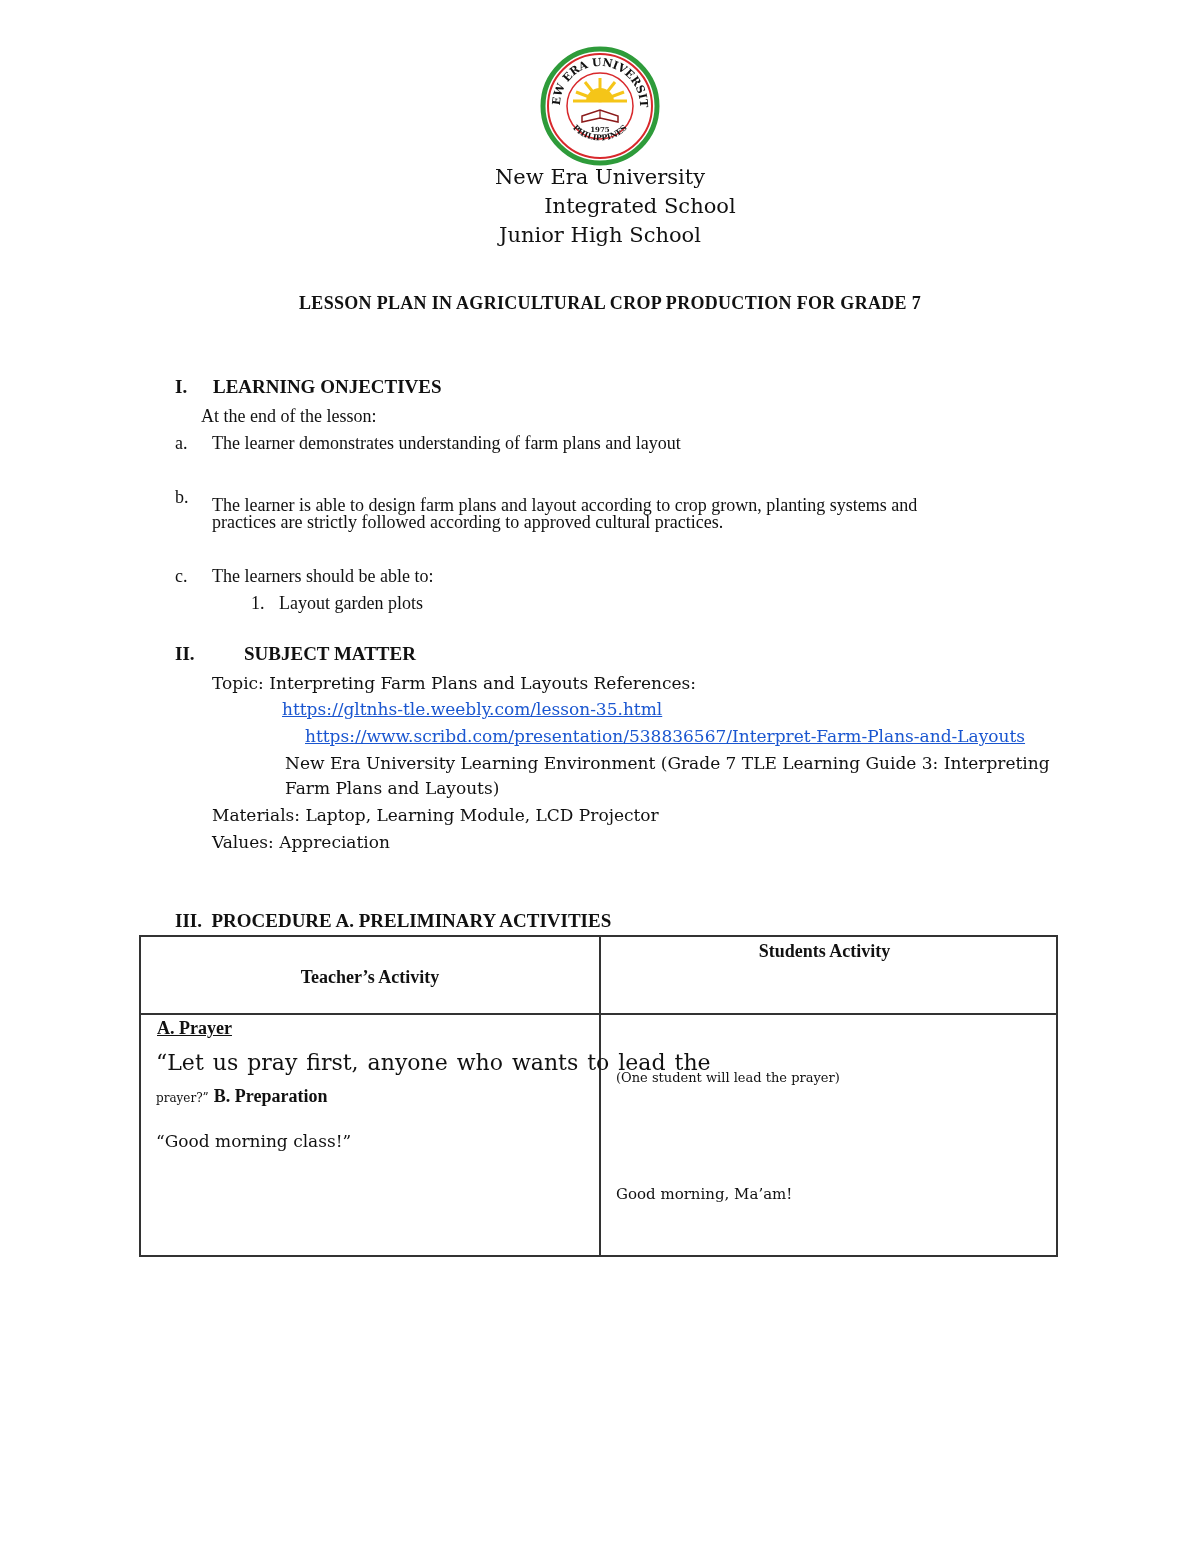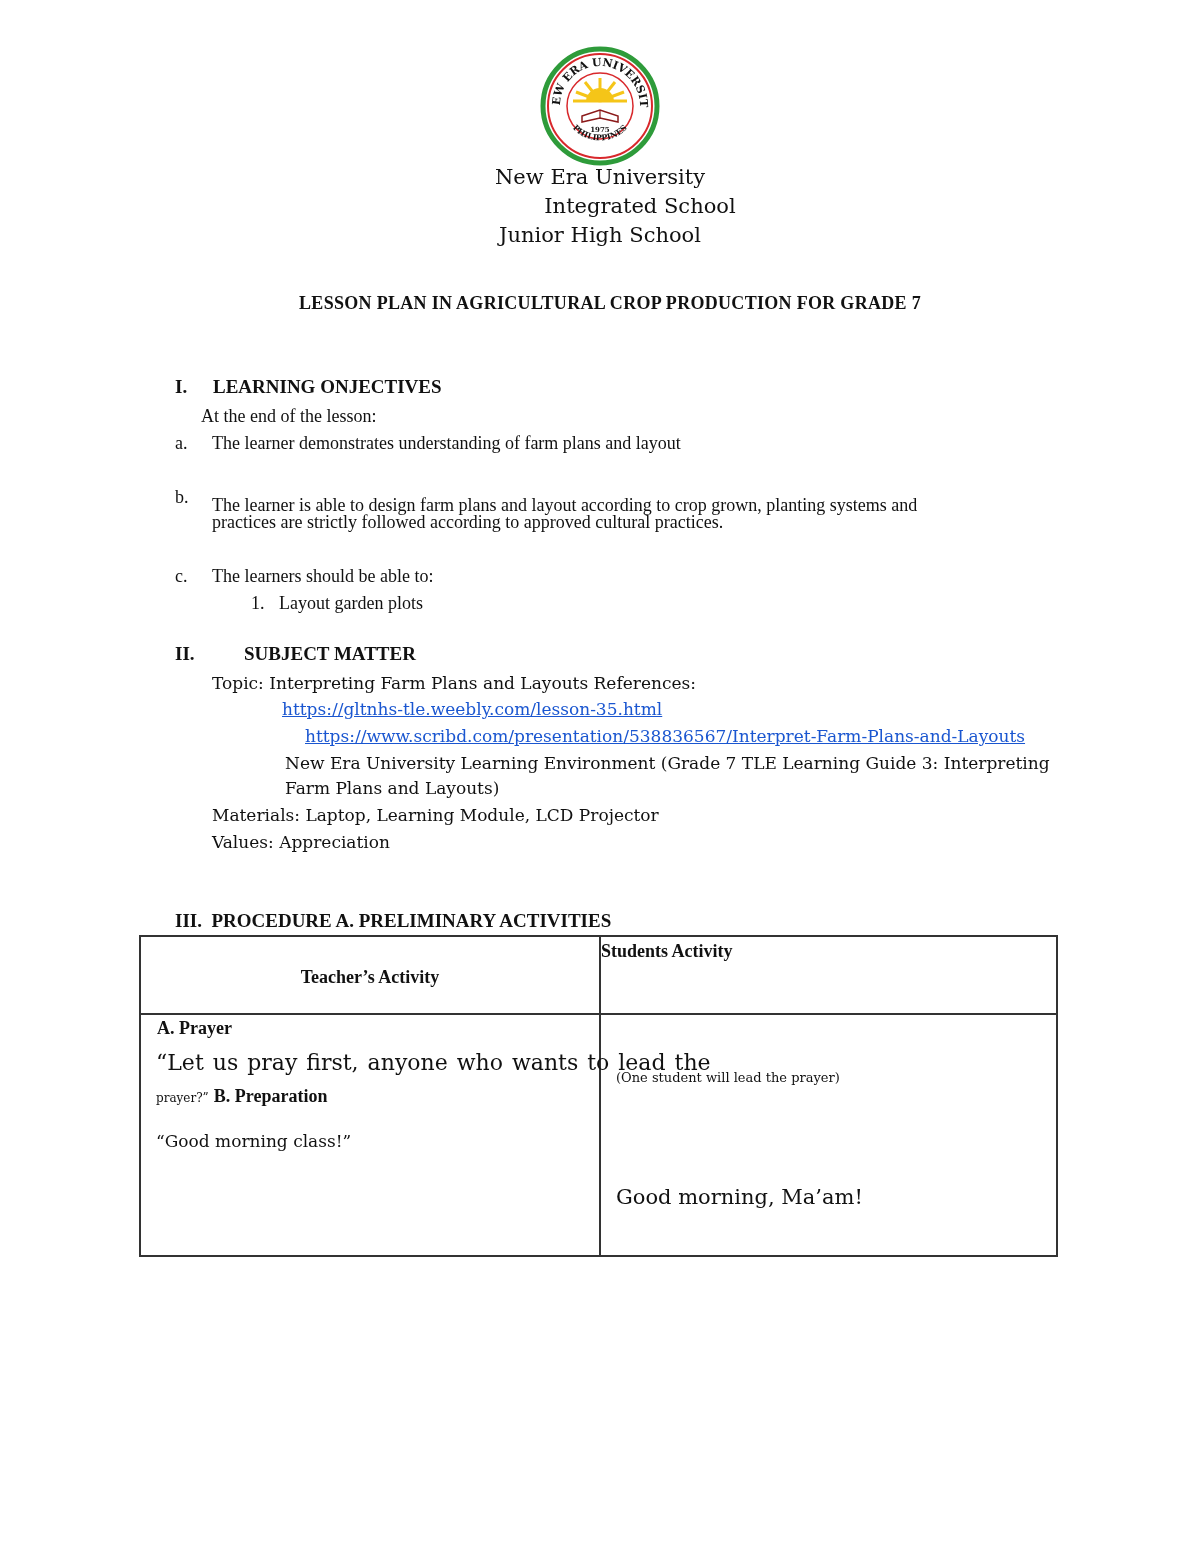--- a/index.html
+++ b/index.html
@@ -24,21 +24,21 @@
     a.link { color: #1a56d0; text-decoration: underline; }
 
     table.proc {
       position: absolute; left: 139px; top: 935px; width: 919px;
       border-collapse: collapse;
     }
     table.proc td {
       border: 2px solid #333333; vertical-align: top; padding: 0;
     }
     .th-cell { height: 76px; position: relative; }
-    .cell-txt { font-size: 18px; }
+    .cell-txt { font-size: 18px; text-decoration: underline; }
   </style>
 </head>
 <body>
 
 <div id="logo" class="abs">
   <svg width="120" height="120" viewBox="0 0 120 120">
     <circle cx="60" cy="60" r="57" fill="#ffffff" stroke="#2e9b3a" stroke-width="5"></circle>
     <circle cx="60" cy="60" r="52" fill="none" stroke="#d8282c" stroke-width="2"></circle>
     <circle cx="60" cy="60" r="33" fill="#ffffff" stroke="#d8282c" stroke-width="1.5"></circle>
     <defs>
@@ -104,32 +104,32 @@
 
 <div class="abs h-sec serif" style="left:175px; top:910px; white-space:pre;">III.  PROCEDURE A. PRELIMINARY ACTIVITIES</div>
 
 <table class="proc">
   <tbody>
       <tr>
     <td class="th-cell" style="width:458px;">
       <div class="abs serif" style="left:0; right:0; top:30px; text-align:center; font-size:18px; font-weight:bold;">Teacher’s Activity</div>
     </td>
     <td class="th-cell">
-      <div class="abs serif" style="left:0; right:8px; top:4px; font-size:18px; font-weight:bold;">Students Activity</div>
+      <div class="abs serif" style="left:0; right:8px; top:4px; text-align:center; font-size:18px; font-weight:bold;">Students Activity</div>
     </td>
   </tr>
   <tr>
     <td style="height:240px; position:relative;">
       <div class="abs serif cell-txt" style="left:16px; top:3px; font-weight:bold;">A. Prayer</div>
       <div class="abs dserif" style="left:15px; top:35px; font-size:22px; word-spacing:2px; white-space:nowrap;">“Let us pray first, anyone who wants to lead the</div>
       <div class="abs" style="left:15px; top:71px; white-space:nowrap;">
         <span class="dserif" style="font-size:12px;">prayer?”</span>
         <span class="serif" style="font-size:18px; font-weight:bold;margin-top:32px;">B. Preparation</span>
       </div>
       <div class="abs dserif" style="left:15px; top:116px; font-size:17px;">“Good morning class!”</div>
     </td>
     <td style="position:relative;">
       <div class="abs dserif" style="left:15px; top:55px; font-size:13px;">(One student will lead the prayer)</div>
-      <div class="abs dserif" style="left:15px; top:170px; font-size:21px;">Good morning, Ma’am!</div>
+      <div class="abs dserif" style="left:15px; top:170px; font-size:15px;">Good morning, Ma’am!</div>
     </td>
   </tr>
 </tbody>
   </table>
 
 </body></html>

